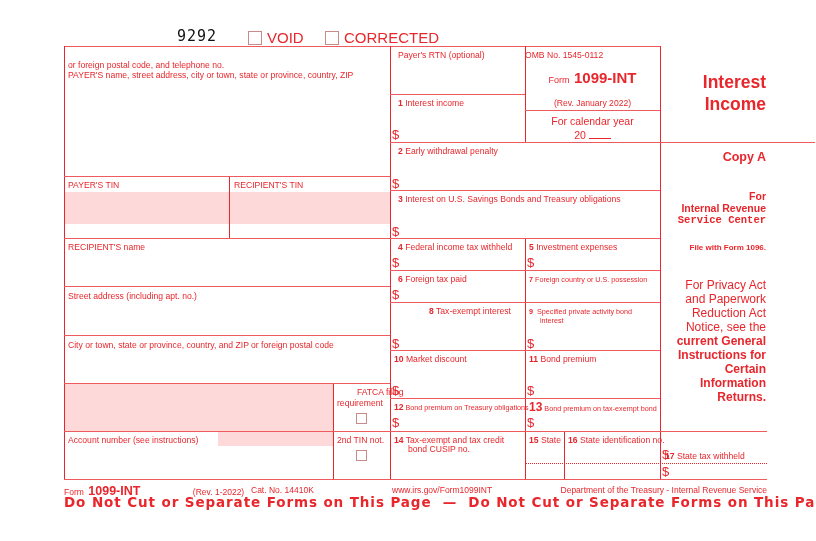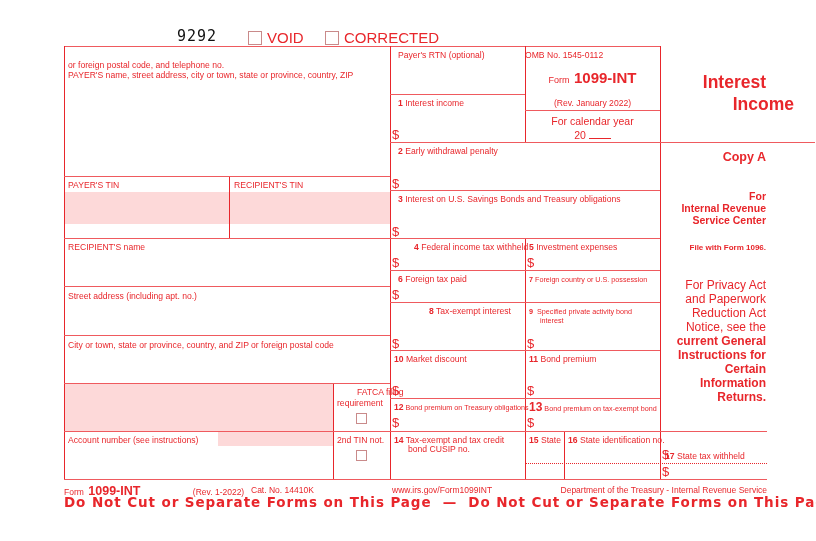--- a/index.html
+++ b/index.html
@@ -107,21 +107,21 @@
 <div class="abs" style="left:402px; top:112px; width:120px; height:28px;"></div>
 
 <div class="lbl" style="left:398px; top:146px;"><b>2</b> <span>Early withdrawal penalty</span></div>
 <div class="dollar" style="left:392px; top:177px;">$</div>
 <div class="abs" style="left:402px; top:160px; width:255px; height:28px;"></div>
 
 <div class="lbl" style="left:398px; top:194px;"><b>3</b> <span>Interest on U.S. Savings Bonds and Treasury obligations</span></div>
 <div class="dollar" style="left:392px; top:225px;">$</div>
 <div class="abs" style="left:402px; top:208px; width:255px; height:28px;"></div>
 
-<div class="lbl" style="left:414px; top:242px;text-align:right;"><b>4</b> <span>Federal income tax withheld</span></div>
+<div class="lbl" style="left:398px; top:242px;text-align:right;"><b>4</b> <span>Federal income tax withheld</span></div>
 <div class="dollar" style="left:392px; top:256px;">$</div>
 <div class="abs" style="left:402px; top:254px; width:120px; height:15px;"></div>
 
 <div class="lbl" style="left:529px; top:242px;"><b>5</b> <span>Investment expenses</span></div>
 <div class="dollar" style="left:527px; top:256px;">$</div>
 <div class="abs" style="left:537px; top:254px; width:120px; height:15px;"></div>
 
 <div class="lbl" style="left:398px; top:274px;"><b>6</b> <span>Foreign tax paid</span></div>
 <div class="dollar" style="left:392px; top:288px;">$</div>
 <div class="abs" style="left:402px; top:286px; width:120px; height:15px;"></div>
@@ -166,27 +166,27 @@
 <div class="abs" style="left:565px; top:447px; width:95px; height:15px;"></div>
 <div class="abs" style="left:565px; top:465px; width:95px; height:13px;"></div>
 
 <div class="lbl" style="left:665px; top:451px;"><b>17</b> <span>State tax withheld</span></div>
 <div class="dollar" style="left:662px; top:448px;">$</div>
 <div class="dollar" style="left:662px; top:465px;">$</div>
 <div class="abs" style="left:672px; top:447px; width:95px; height:15px;"></div>
 <div class="abs" style="left:672px; top:465px; width:95px; height:13px;"></div>
 
 <div class="right-txt" style="left:660px; top:72px; width:106px; font-size:17.5px; font-weight:bold; line-height:21px;">Interest</div>
-<div class="right-txt" style="left:660px; top:94px; width:106px; font-size:17.5px; font-weight:bold; line-height:21px;padding-left:28px;">Income</div>
+<div class="right-txt" style="left:660px; top:94px; width:106px; font-size:17.5px; font-weight:bold; line-height:21px;">Income</div>
 
 <div class="right-txt" style="left:660px; top:150px; width:106px; font-size:12.5px; font-weight:bold;">Copy A</div>
 
 <div class="right-txt" style="left:660px; top:190px; width:106px; font-size:10.5px; font-weight:bold; line-height:12px;">For</div>
 <div class="right-txt" style="left:660px; top:202px; width:106px; font-size:10.5px; font-weight:bold; line-height:12px;">Internal Revenue</div>
-<div class="right-txt" style="left:660px; top:214px; width:106px; font-size:10.5px; font-weight:bold; line-height:12px;">Service Center</div>
+<div class="right-txt" style="left:660px; top:214px; width:106px; font-size:10.5px; font-weight:bold; line-height:12px;font-family:Liberation Mono, monospace;">Service Center</div>
 
 <div class="right-txt" style="left:660px; top:243px; width:106px; font-size:8px; font-weight:bold;">File with Form 1096.</div>
 
 <div class="right-txt" style="left:650px; top:278px; width:116px; font-size:12px; line-height:14px;">For Privacy Act</div>
 <div class="right-txt" style="left:650px; top:292px; width:116px; font-size:12px; line-height:14px;">and Paperwork</div>
 <div class="right-txt" style="left:650px; top:306px; width:116px; font-size:12px; line-height:14px;">Reduction Act</div>
 <div class="right-txt" style="left:650px; top:320px; width:116px; font-size:12px; line-height:14px;">Notice, see the</div>
 <div class="right-txt" style="left:650px; top:334px; width:116px; font-size:12px; line-height:14px; font-weight:bold;">current General</div>
 <div class="right-txt" style="left:650px; top:348px; width:116px; font-size:12px; line-height:14px; font-weight:bold;">Instructions for</div>
 <div class="right-txt" style="left:650px; top:362px; width:116px; font-size:12px; line-height:14px; font-weight:bold;">Certain</div>

